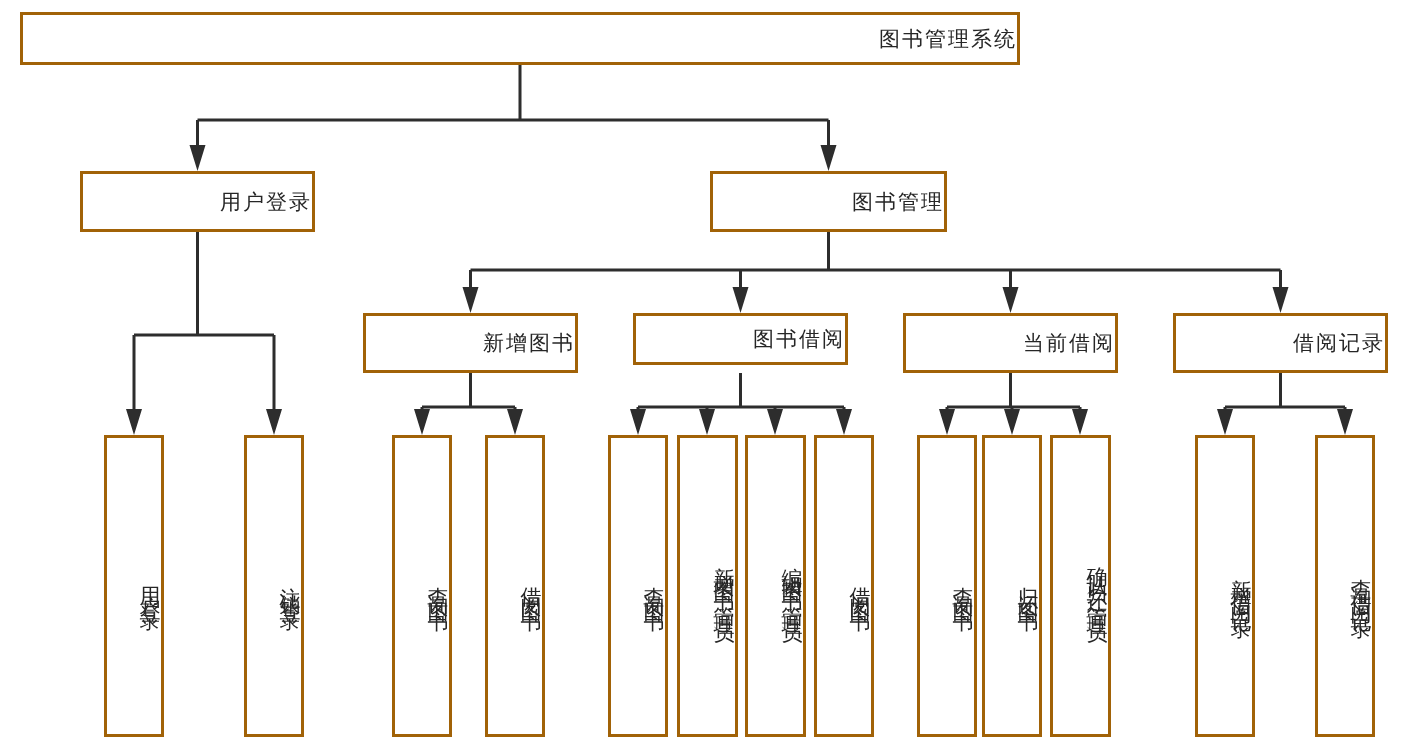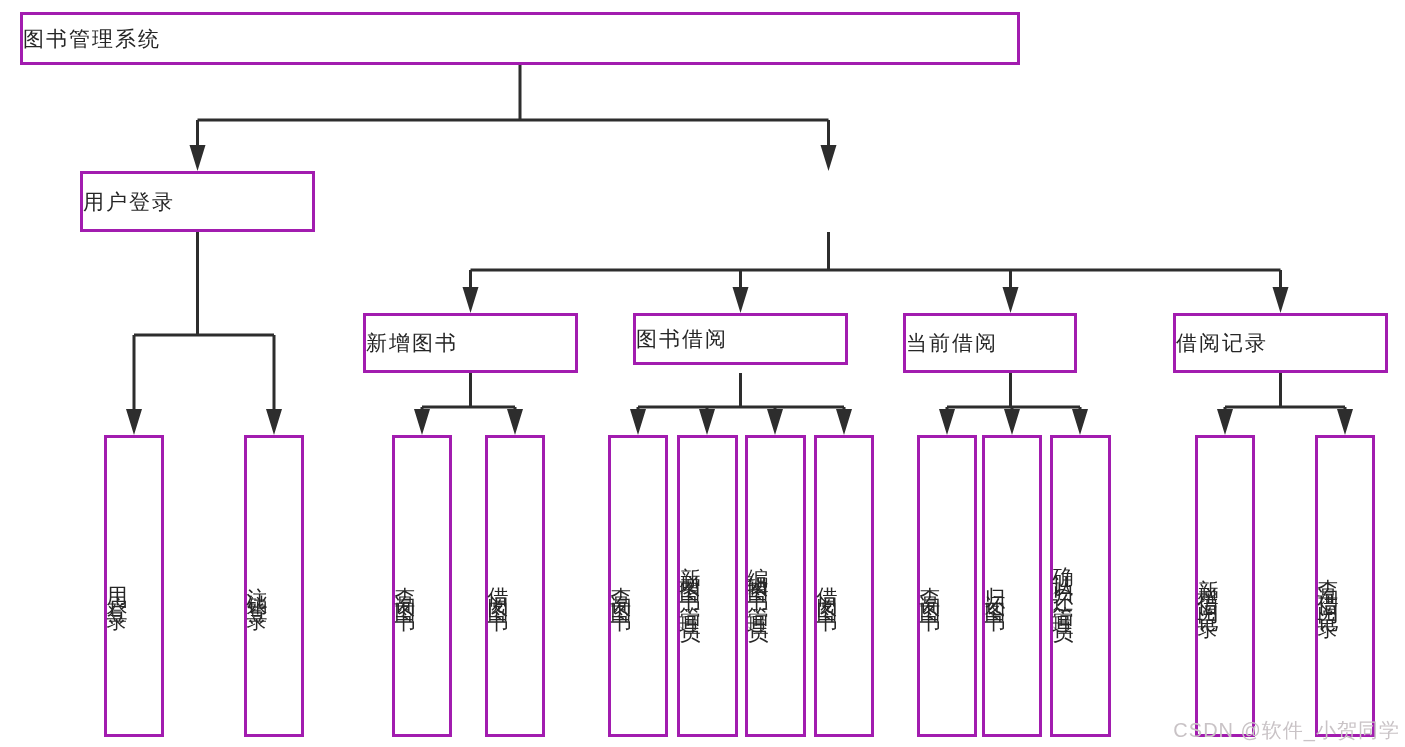--- a/index.html
+++ b/index.html
@@ -9,22 +9,22 @@
     background:#ffffff;
     font-family:"Liberation Sans","DejaVu Sans",sans-serif;
     overflow:hidden;
     color:#262626;
   }
   svg.wires{position:absolute;left:0;top:0;width:1405px;height:747px;}
   svg.wires path.line{fill:none;stroke:#2d2d2d;stroke-width:3;}
   svg.wires path.head{fill:#2d2d2d;stroke:none;}
   .node{
     position:absolute;box-sizing:border-box;
-    border:3px solid #a21caf;background:#ffffff;
-    display:flex;align-items:center;justify-content:flex-start;
+    border:3px solid #a16207;background:#ffffff;
+    display:flex;align-items:center;justify-content:flex-end;
   }
   .hnode .lbl{
     font-size:21px;letter-spacing:2px;color:#262626;white-space:nowrap;
   }
   .vnode .vlbl{
     writing-mode:vertical-rl;-webkit-writing-mode:vertical-rl;
     text-orientation:mixed;
     font-size:21px;letter-spacing:8px;line-height:1;
     color:#262626;
   }
@@ -69,28 +69,31 @@
     </g>
   </svg>
 
   <div class="node hnode" style="left:20px;top:12px;width:1000px;height:53px;">
     <span class="lbl">图书管理系统</span>
   </div>
 
   <div class="node hnode" style="left:80px;top:171px;width:235px;height:61px;">
     <span class="lbl">用户登录</span>
   </div>
+  <div class="node hnode" style="left:710px;top:171px;width:237px;height:61px;">
+    <span class="lbl">图书管理</span>
+  </div>
 
   <div class="node hnode" style="left:363px;top:313px;width:215px;height:60px;">
     <span class="lbl">新增图书</span>
   </div>
   <div class="node hnode" style="left:633px;top:313px;width:215px;height:52px;">
     <span class="lbl">图书借阅</span>
   </div>
-  <div class="node hnode" style="left:903px;top:313px;width:174px;height:60px;">
+  <div class="node hnode" style="left:903px;top:313px;width:215px;height:60px;">
     <span class="lbl">当前借阅</span>
   </div>
   <div class="node hnode" style="left:1173px;top:313px;width:215px;height:60px;">
     <span class="lbl">借阅记录</span>
   </div>
 
   <div class="node vnode" style="left:104px;top:435px;width:60px;height:302px;">
     <span class="vlbl">用户登录</span>
   </div>
   <div class="node vnode" style="left:244px;top:435px;width:60px;height:302px;">
@@ -127,14 +130,13 @@
     <span class="vlbl">确认归还（管理员）</span>
   </div>
 
   <div class="node vnode" style="left:1195px;top:435px;width:60px;height:302px;">
     <span class="vlbl">新增借阅记录</span>
   </div>
   <div class="node vnode" style="left:1315px;top:435px;width:60px;height:302px;">
     <span class="vlbl">查询借阅记录</span>
   </div>
 
-  <div class="watermark">CSDN @软件_小贺同学</div>
 </div>
 
 </body></html>

